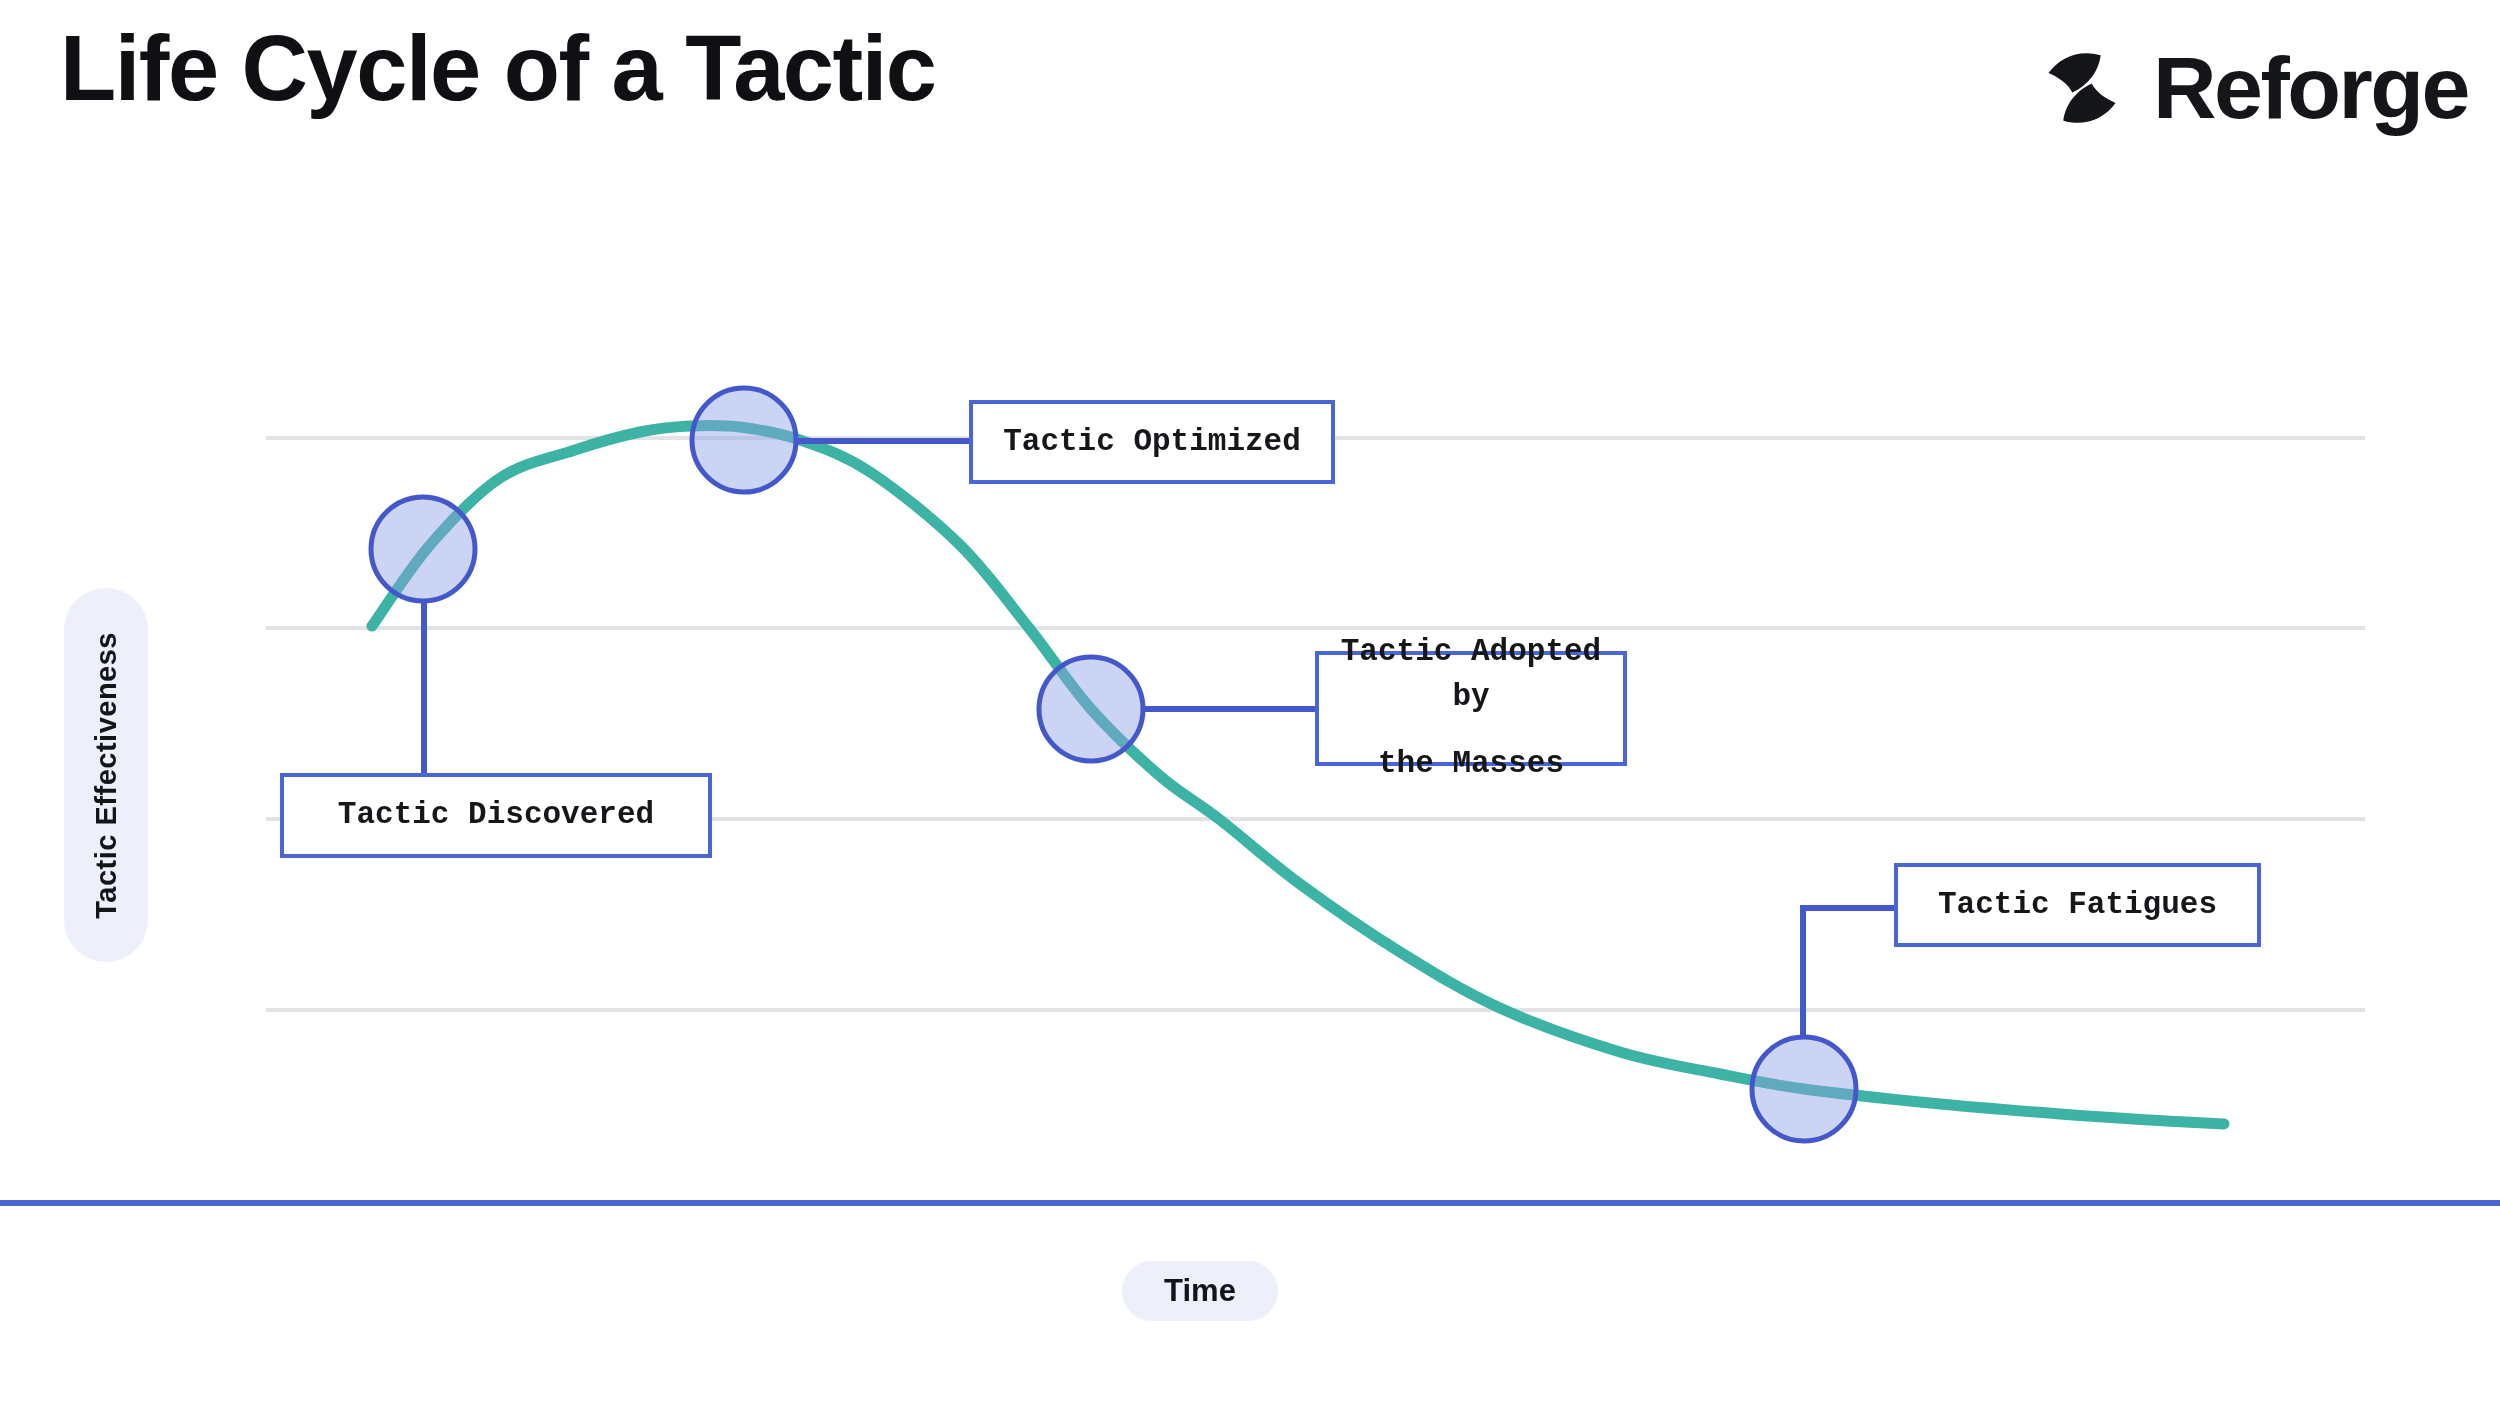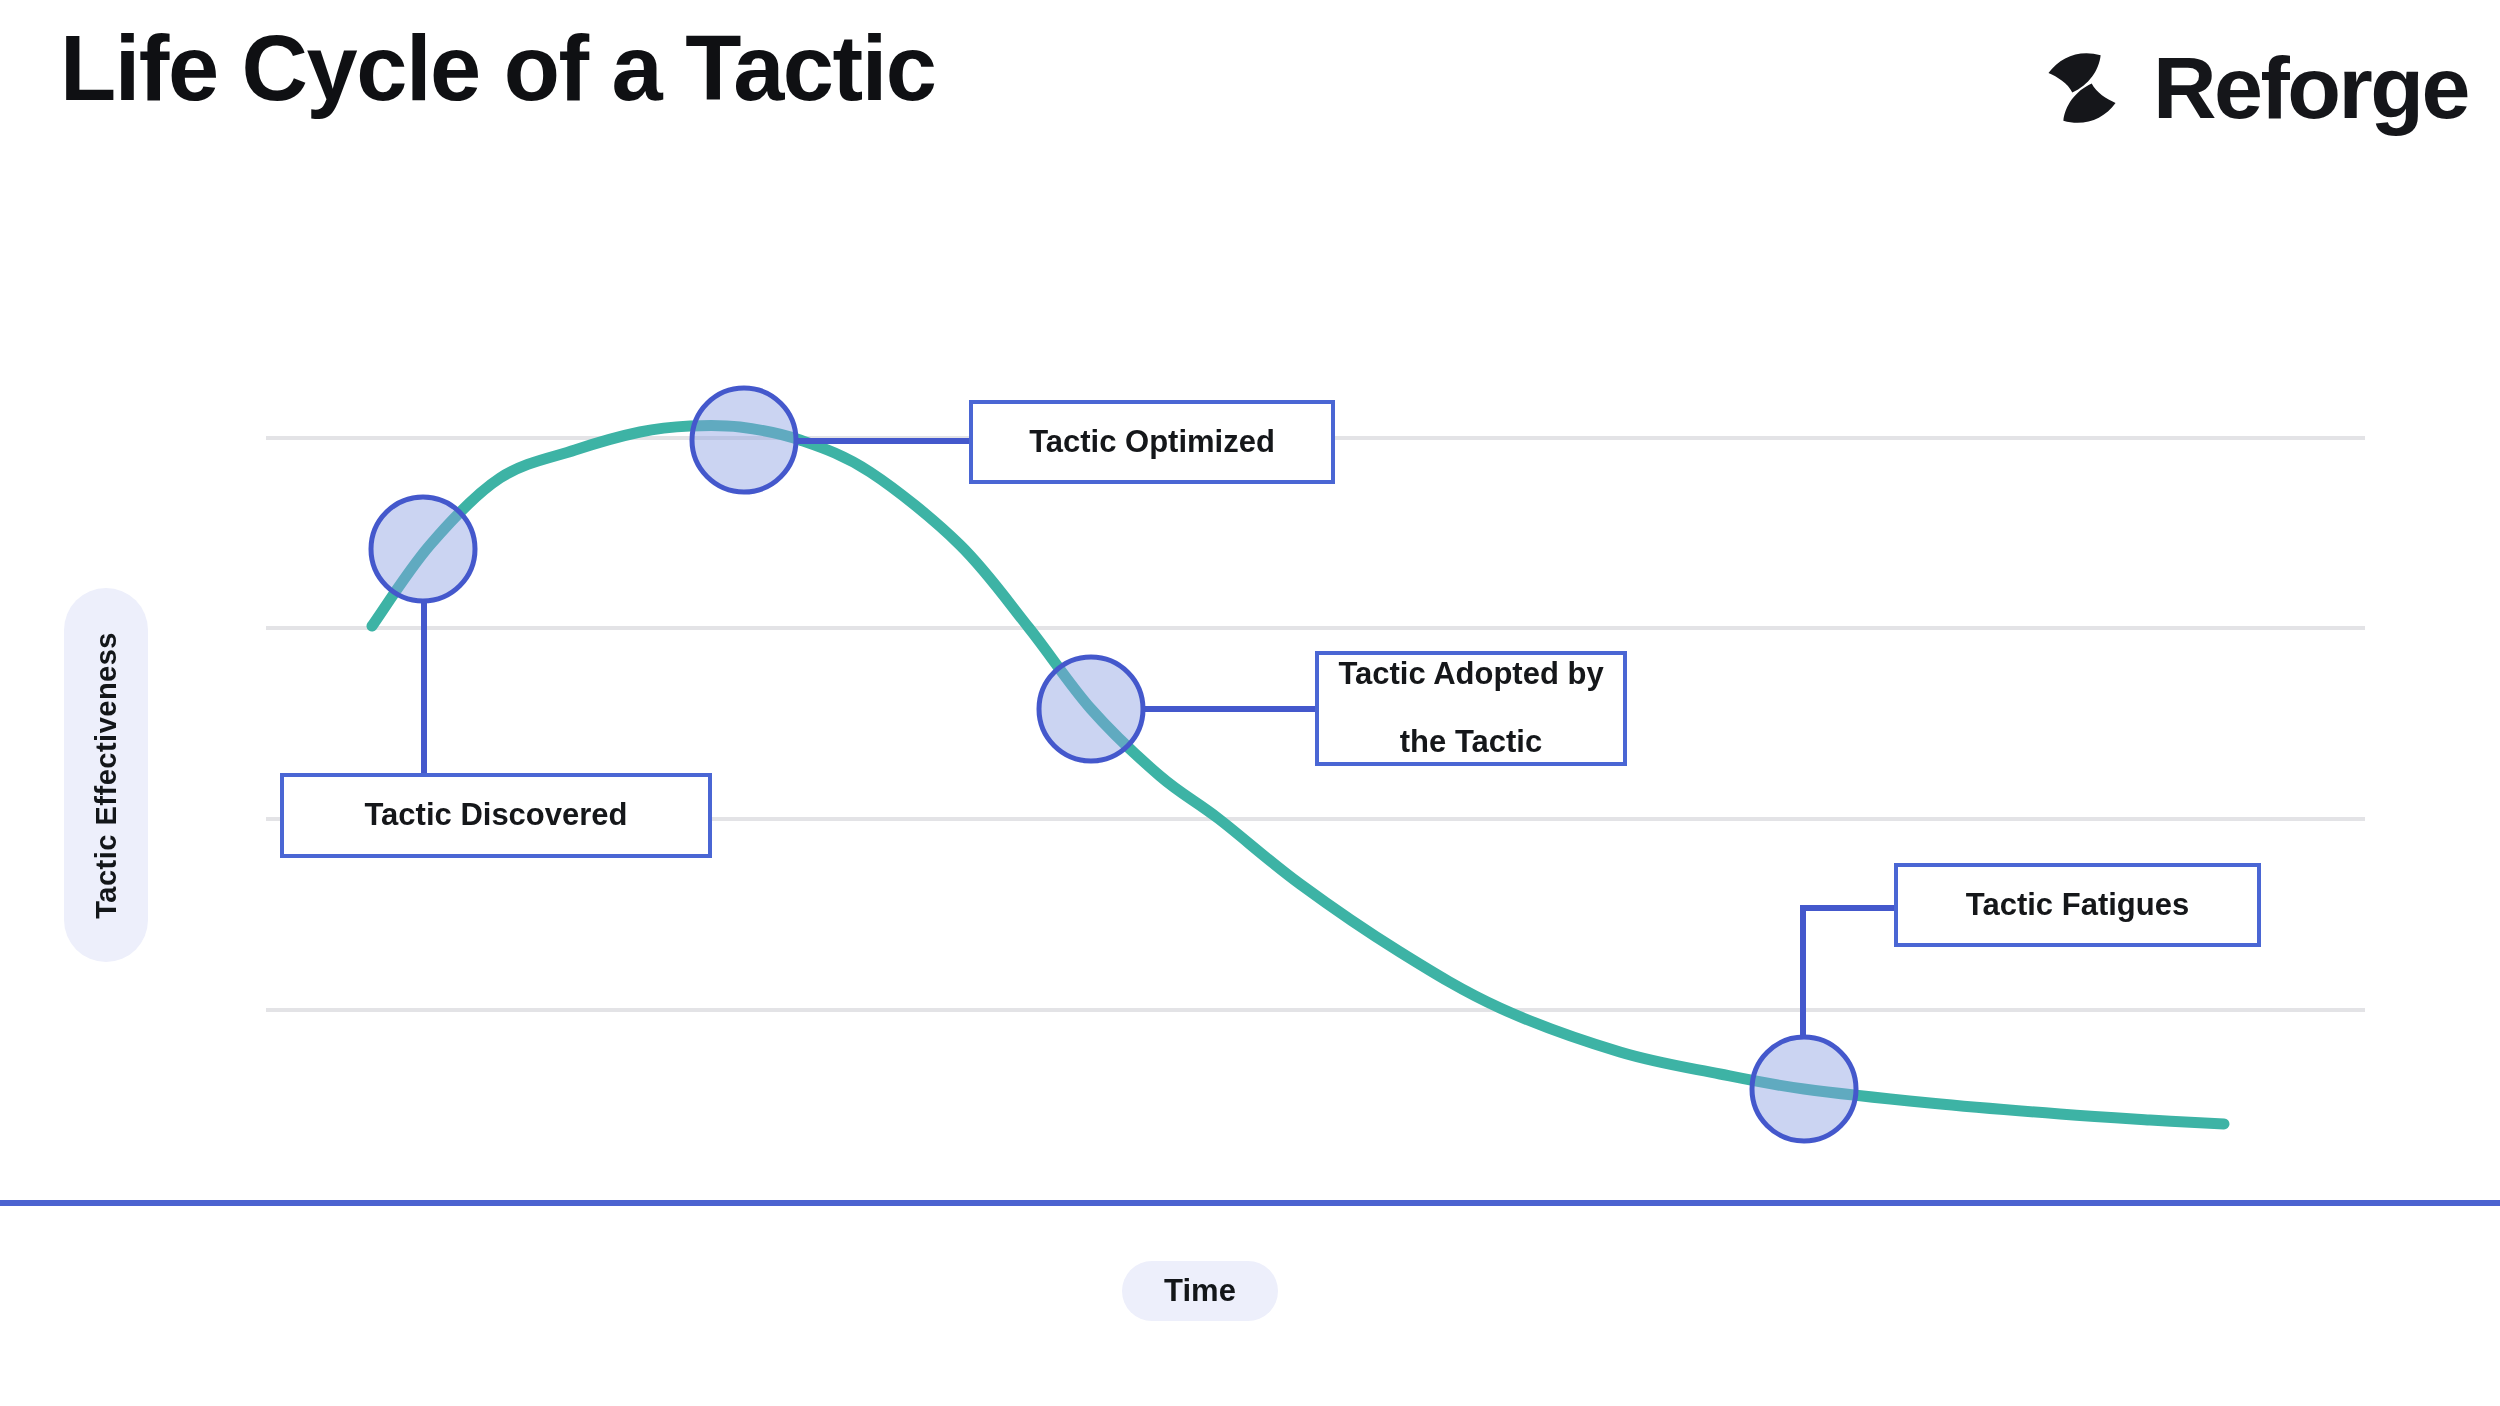--- a/index.html
+++ b/index.html
@@ -13,21 +13,21 @@
     font-size:92px;font-weight:700;letter-spacing:-1.5px;color:#0f1013;line-height:1.1;
   }
   .brand{position:absolute;top:44px;right:32px;display:flex;align-items:center;gap:30px;}
   .brand svg{width:82px;height:76px;display:block;}
   .brand .word{font-size:88px;font-weight:700;letter-spacing:-2.5px;color:#15161a;line-height:1;}
   svg.chart{position:absolute;left:0;top:0;width:2500px;height:1406px;}
   .label-box{
     position:absolute;box-sizing:border-box;background:#ffffff;
     border:4px solid #4a66d4;color:#15171a;
     display:flex;flex-direction:column;align-items:center;justify-content:center;
-    font-size:31px;font-weight:700;text-align:center;line-height:1.45;
+    font-size:31px;font-weight:700;text-align:center;line-height:1.45;font-family:Liberation Mono, monospace;
   }
   .pill{
     position:absolute;background:#edeffb;border-radius:999px;color:#131619;
     display:flex;align-items:center;justify-content:center;font-weight:700;
   }
   .pill-y{left:64px;top:588px;width:84px;height:374px;font-size:29px;}
   .pill-y span{writing-mode:vertical-rl;transform:rotate(180deg);letter-spacing:.5px;}
   .pill-x{left:1122px;top:1261px;width:156px;height:60px;font-size:31px;}
 </style>
 </head>
@@ -73,21 +73,21 @@
   </svg>
 
   <div class="label-box" style="left: 280px; top: 773px; width: 432px; height: 85px;">
     <span>Tactic Discovered</span>
   </div>
   <div class="label-box" style="left: 969px; top: 400px; width: 366px; height: 84px;">
     <span>Tactic Optimized</span>
   </div>
   <div class="label-box" style="left: 1315px; top: 651px; width: 312px; height: 115px; gap: 23px;">
     <span>Tactic Adopted by</span>
-    <span>the Tactic</span>
+    <span>the Masses</span>
   </div>
   <div class="label-box" style="left: 1894px; top: 863px; width: 367px; height: 84px;">
     <span>Tactic Fatigues</span>
   </div>
 
   <div class="pill pill-y">
     <span>Tactic Effectiveness</span>
   </div>
   <div class="pill pill-x">
     <span>Time</span>

